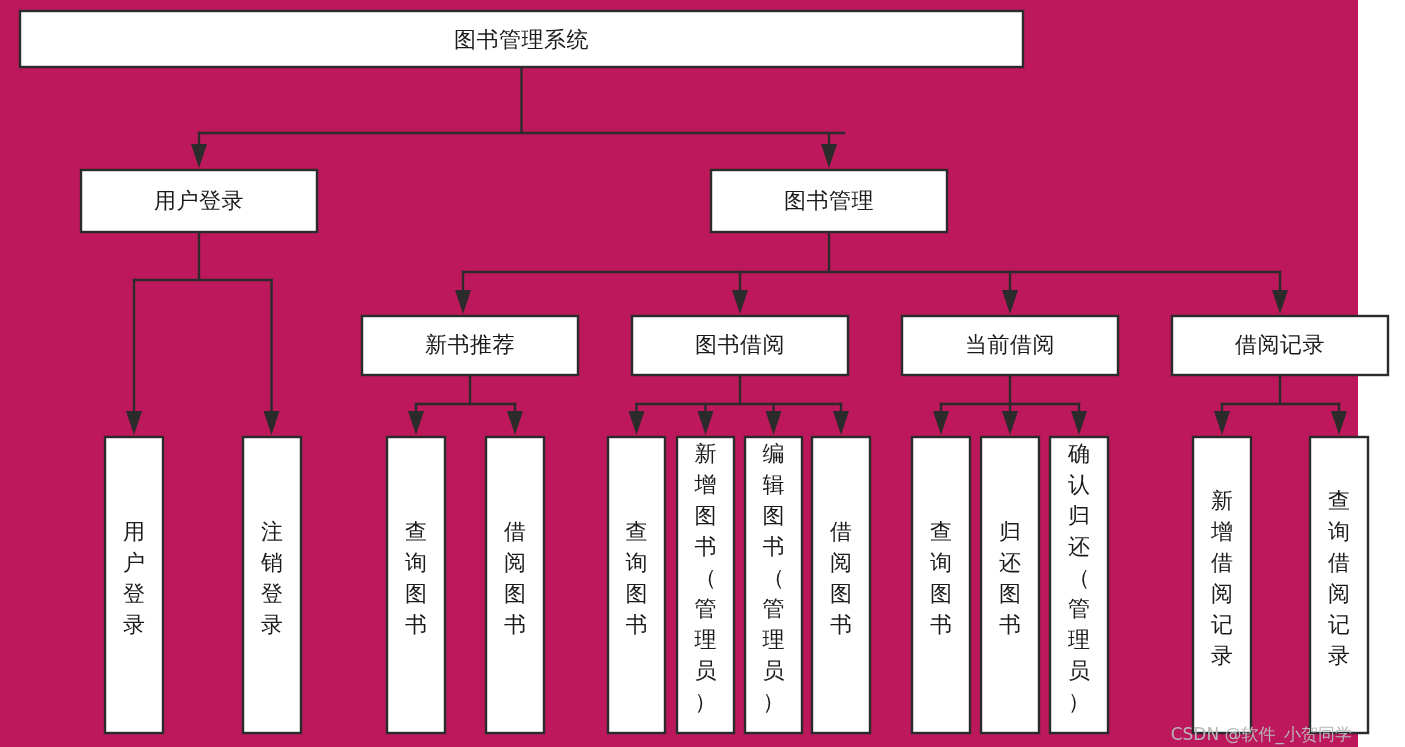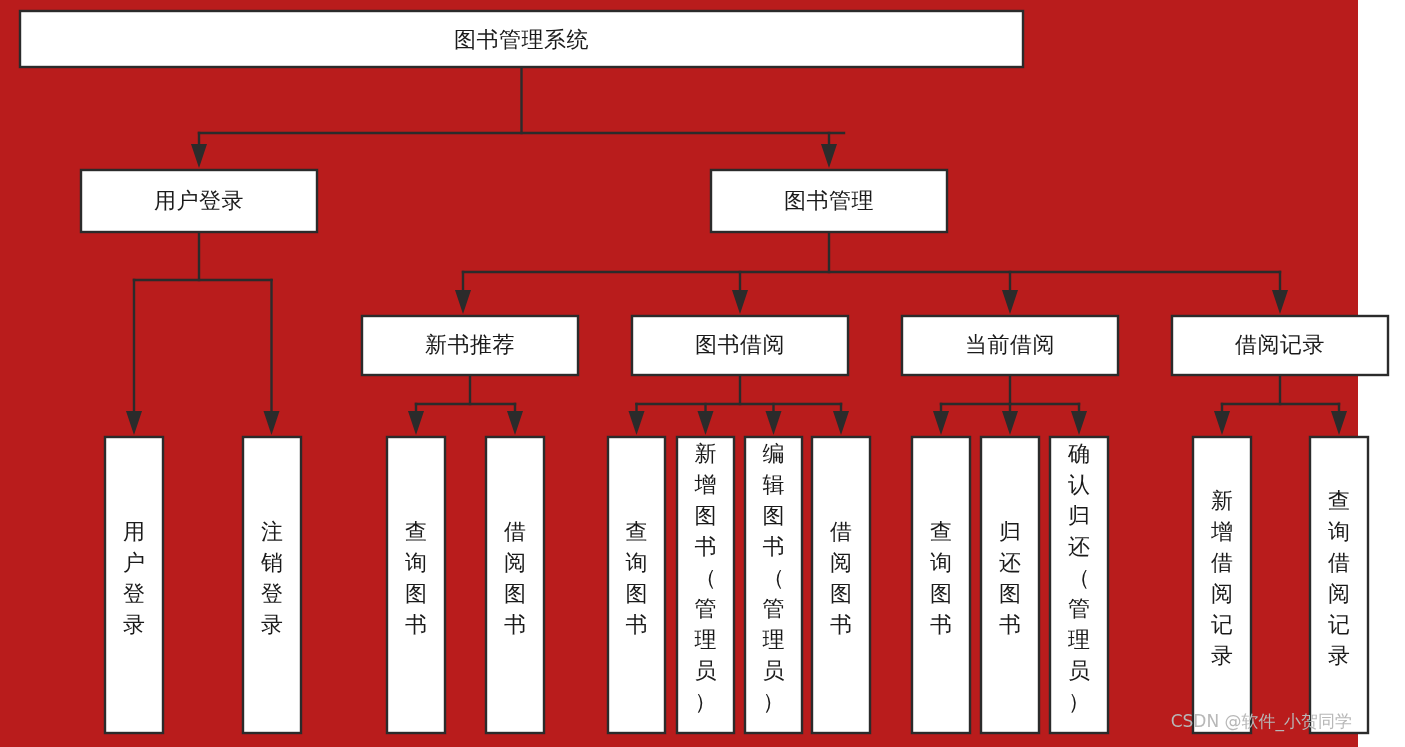--- a/index.html
+++ b/index.html
@@ -10,21 +10,21 @@
   body {
     width: 1405px;
     height: 747px;
     overflow: hidden;
     font-family: "DejaVu Sans", sans-serif;
   }
   #diagram-root {
     position: relative;
     width: 1358px;
     height: 747px;
-    background: #b91c1c;
+    background: #be185d;
   }
   svg#tree-svg {
     position: absolute;
     top: 0;
     left: 0;
     width: 1405px;
     height: 747px;
     display: block;
   }
   .node-box {
@@ -53,21 +53,21 @@
   .node-label-v {
     font-family: "DejaVu Sans", sans-serif;
     font-size: 22px;
     fill: #1a1a1a;
     text-anchor: middle;
     letter-spacing: 0px;
   }
   .watermark-text {
     position: absolute;
     right: 6px;
-    bottom: 14px;
+    bottom: 1px;
     font-family: "DejaVu Sans", sans-serif;
     font-size: 17px;
     color: #b8b8b8;
     white-space: nowrap;
     user-select: none;
     margin-left: 40px;
   }
 </style>
 </head>
 <body>

